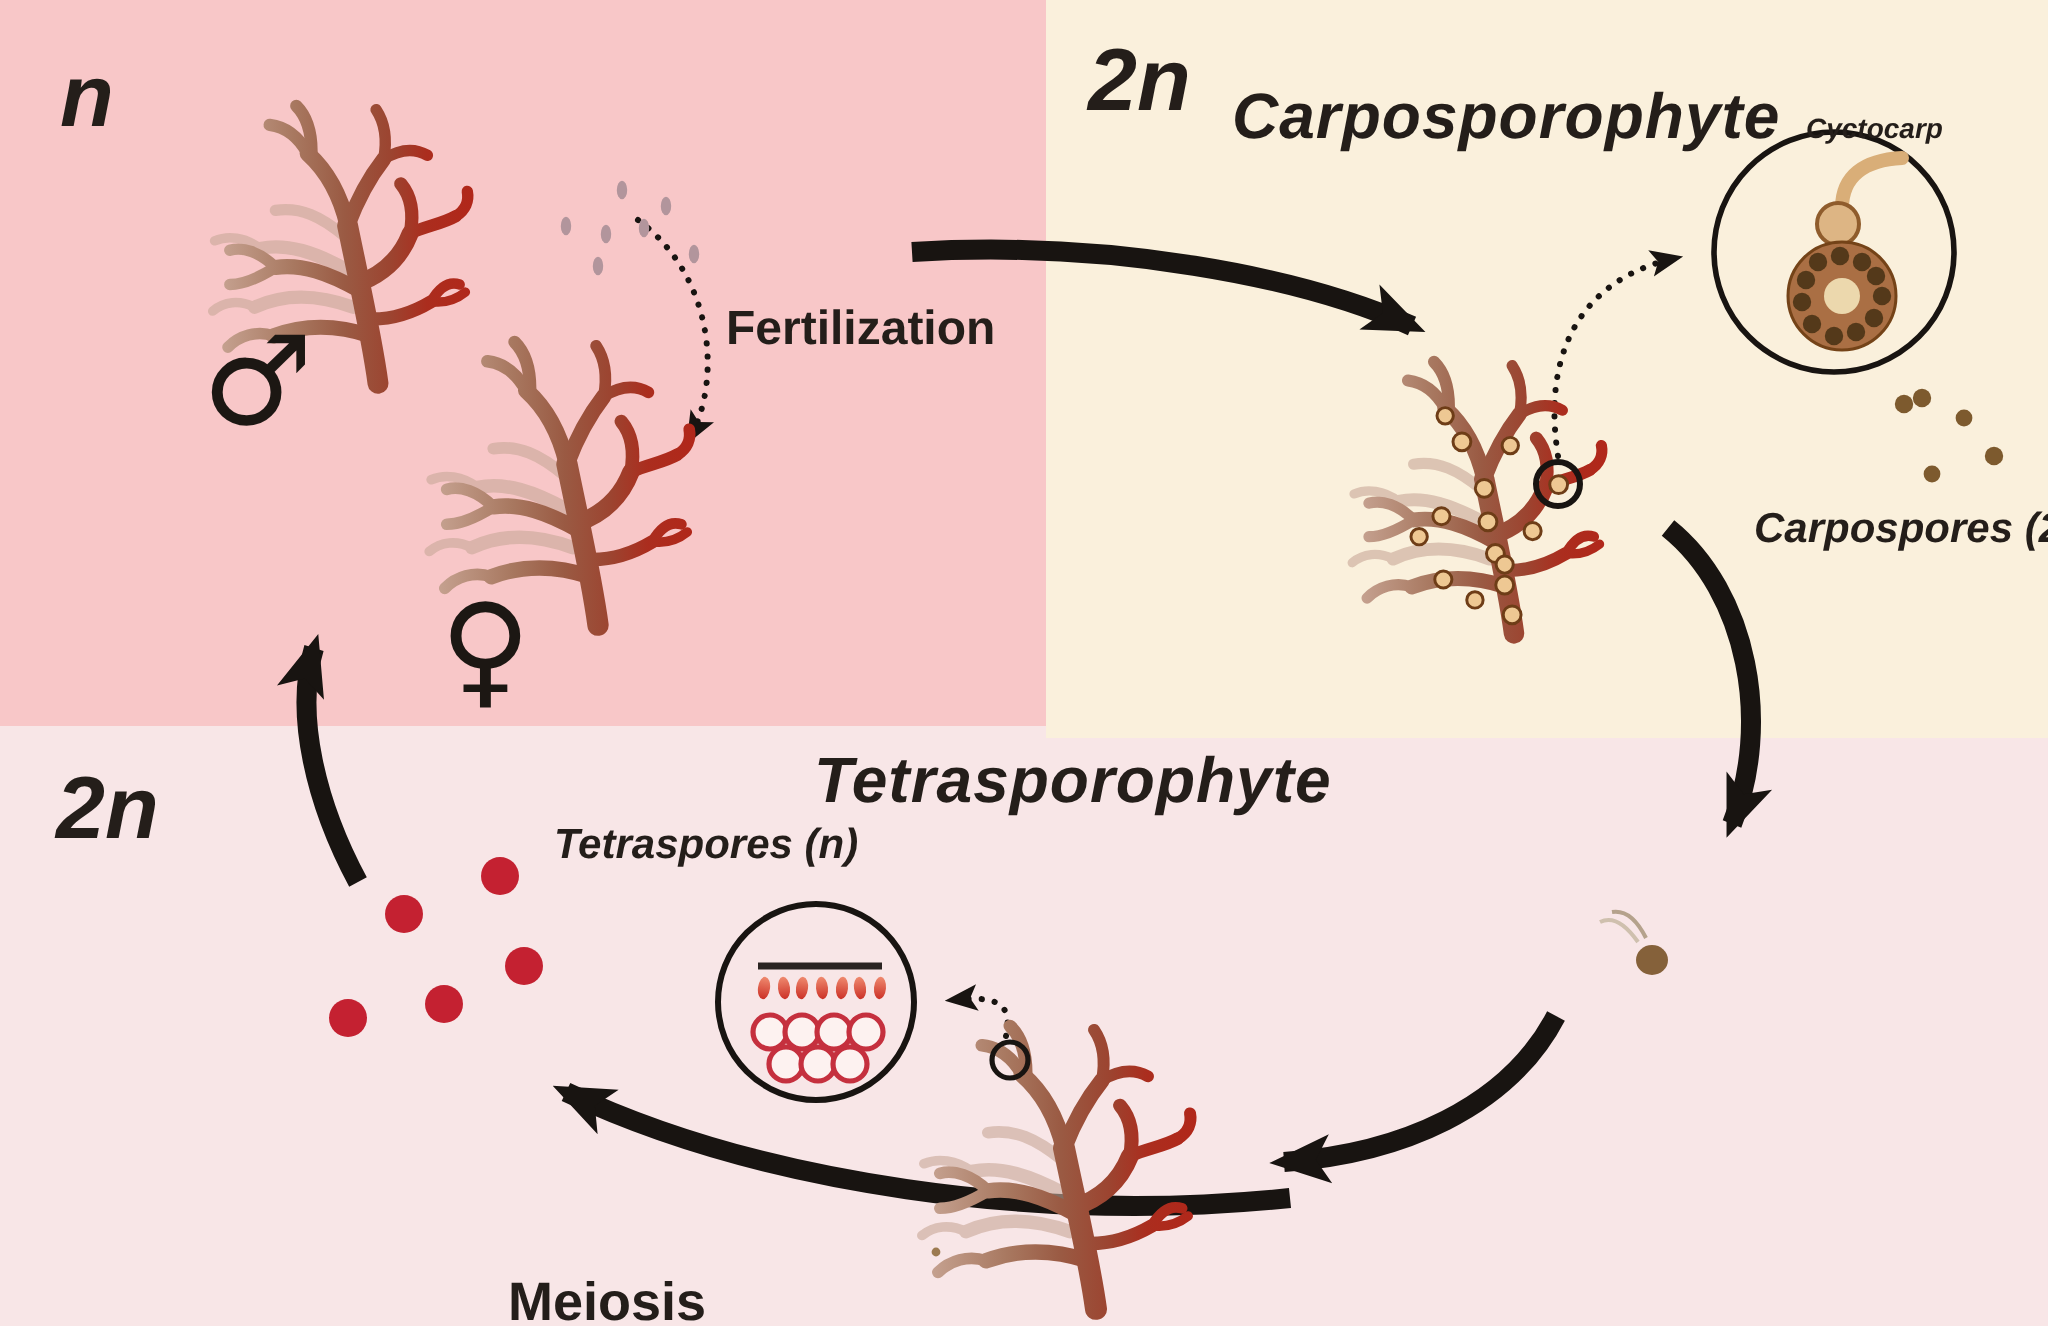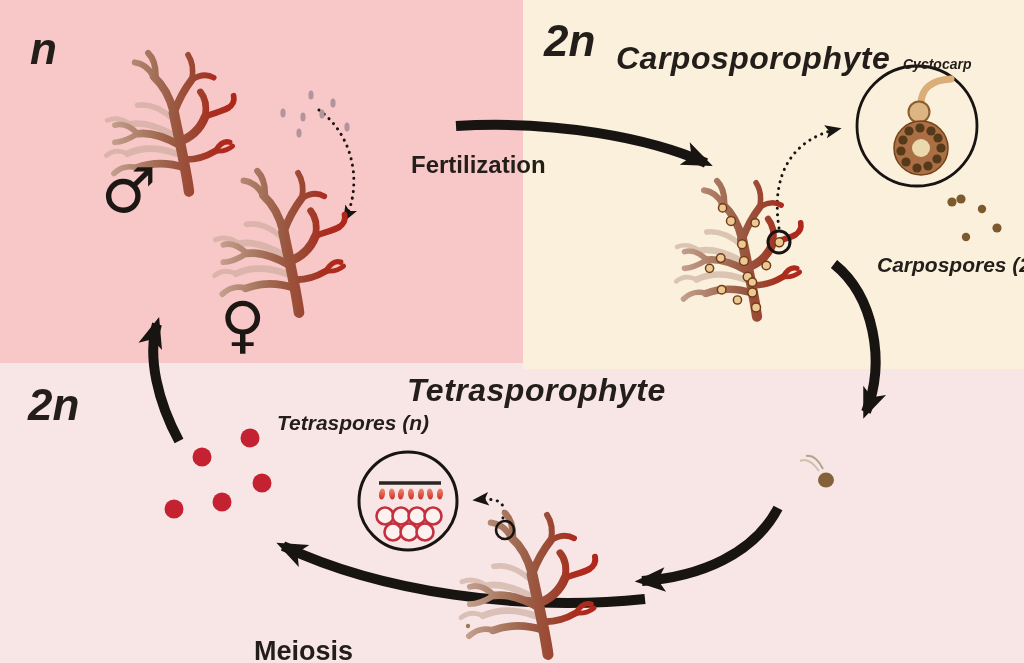--- a/index.html
+++ b/index.html
@@ -210,21 +210,21 @@
     </g>
   </svg>
 
   <div class="lbl ploidy" style="left:30px;top:26px;">n</div>
 
 
   <div class="lbl sex" style="left:101px;top:158px;">♂</div>
 
   <div class="lbl sex" style="left:220px;top:292px;">♀</div>
 
-  <div class="lbl process" style="left:363px;top:152px;margin-left:48px;">Fertilization</div>
+  <div class="lbl process" style="left:363px;top:152px;">Fertilization</div>
 
   <div class="lbl ploidy" style="left:544px;top:18px;">2n</div>
 
   <div class="lbl title" style="left:616px;top:14px;margin-top:28px;">Carposporophyte</div>
 
   <div class="lbl small-label" style="left:903px;top:40px;font-size:14px;margin-top:17px;">Cyctocarp</div>
 
   <div class="lbl small-label" style="left:877px;top:254px;">Carpospores (2n)</div>
 
   <div class="lbl ploidy" style="left:28px;top:382px;">2n</div>

